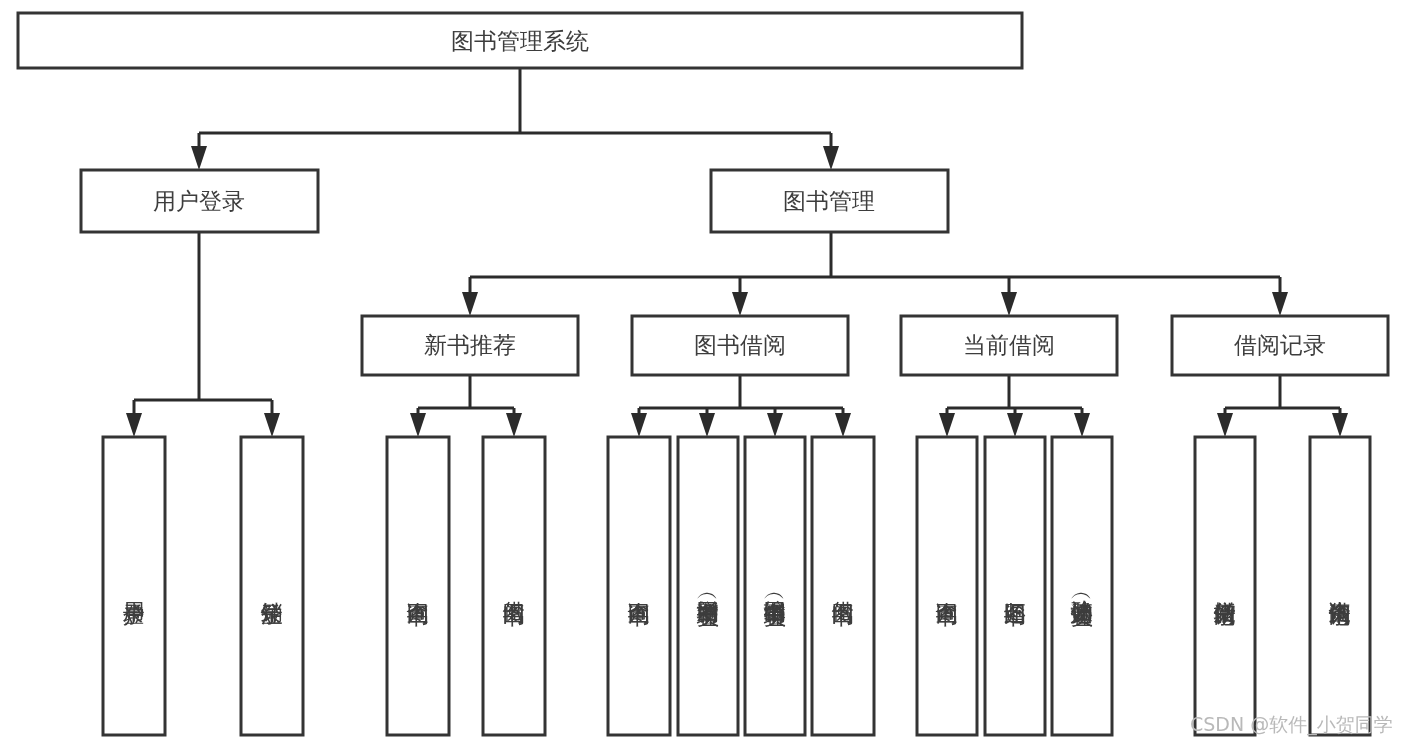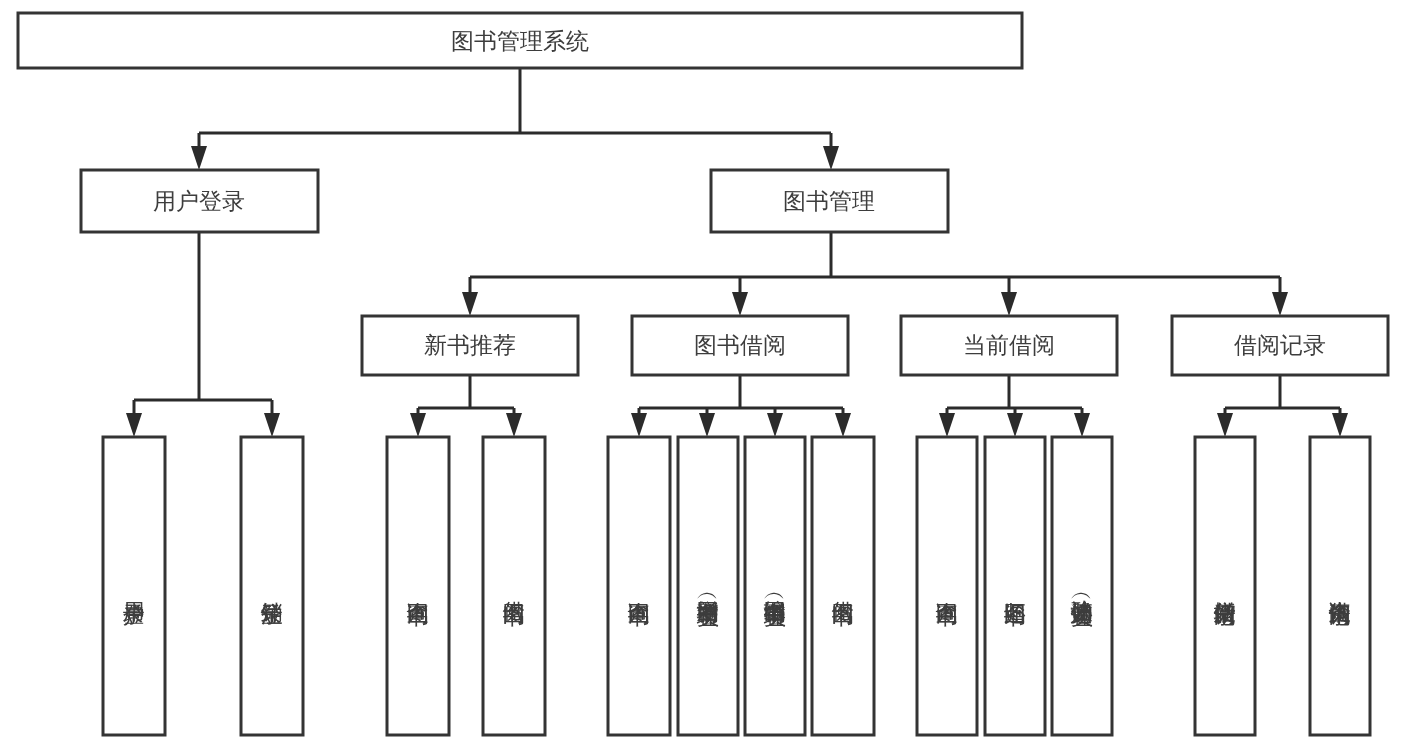--- a/index.html
+++ b/index.html
@@ -214,14 +214,15 @@
   <div class="leaf-label" style="left:608px;  top:437px; width:62px; height:298px;">查询图书</div>
   <div class="leaf-label" style="left:678px;  top:437px; width:60px; height:298px;">新增图书（管理员）</div>
   <div class="leaf-label" style="left:745px;  top:437px; width:60px; height:298px;">编辑图书（管理员）</div>
   <div class="leaf-label" style="left:812px;  top:437px; width:62px; height:298px;">借阅图书</div>
   <div class="leaf-label" style="left:917px;  top:437px; width:60px; height:298px;">查询图书</div>
   <div class="leaf-label" style="left:985px;  top:437px; width:60px; height:298px;">归还图书</div>
   <div class="leaf-label" style="left:1052px; top:437px; width:60px; height:298px;">确认归还（管理员）</div>
   <div class="leaf-label" style="left:1195px; top:437px; width:60px; height:298px;">新增借阅记录</div>
   <div class="leaf-label" style="left:1310px; top:437px; width:60px; height:298px;">查询借阅记录</div>
 
+  <div class="watermark">CSDN @软件_小贺同学</div>
 
 </div>
 
 </body></html>

